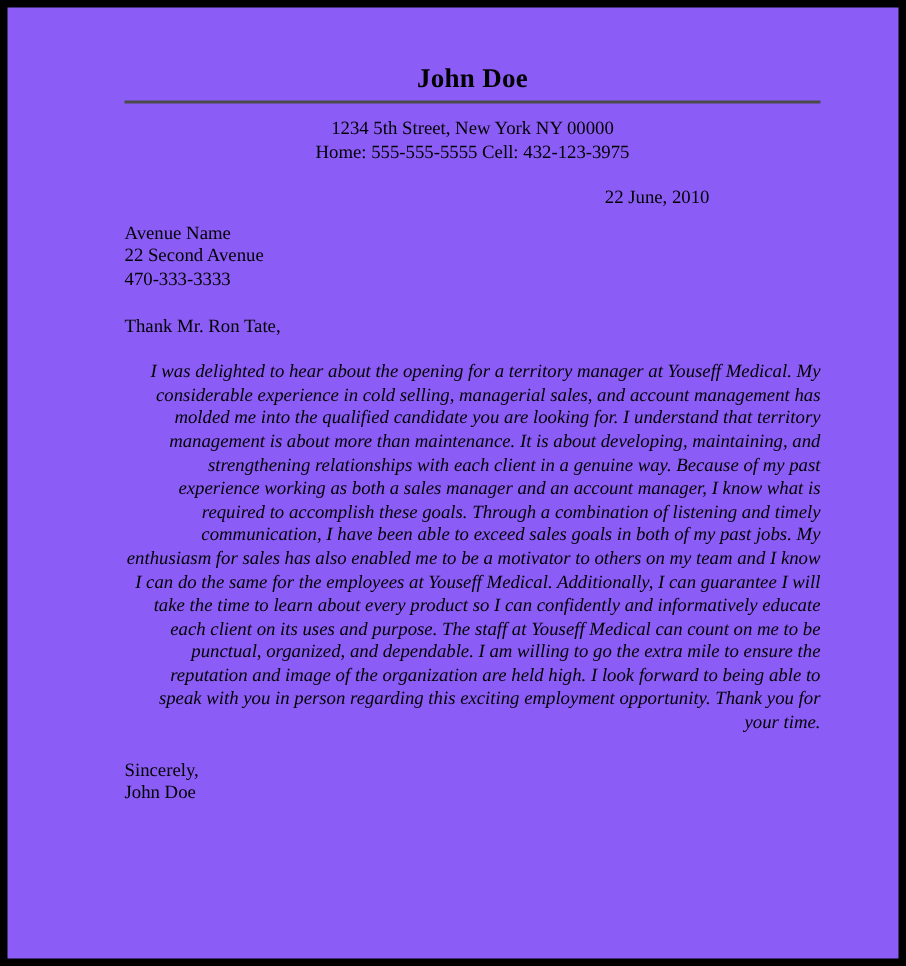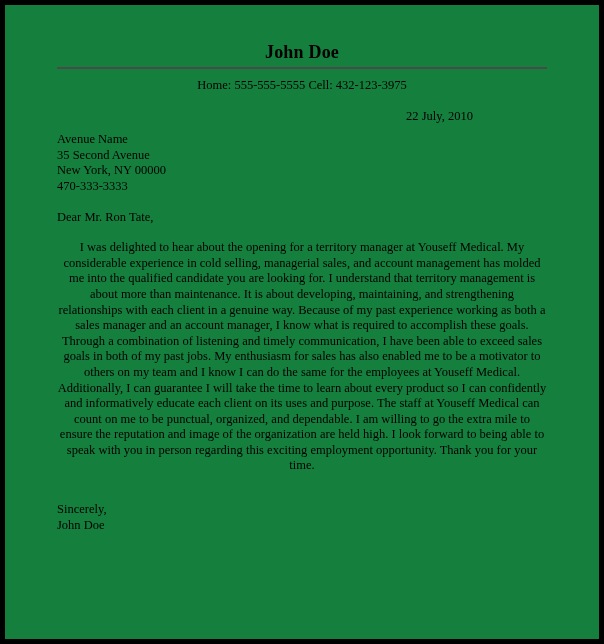--- a/index.html
+++ b/index.html
@@ -12,26 +12,26 @@
     position: relative;
     background: #000000;
     overflow: hidden;
   }
   .page {
     position: absolute;
     top: 5px;
     left: 5px;
     right: 5px;
     bottom: 5px;
-    background: #15803d;
+    background: #8b5cf6;
     font-family: "Liberation Serif", "DejaVu Serif", serif;
     font-size: 12.5px;
     line-height: 15.6px;
     color: #000000;
-    padding: 37px 52px 0 52px;
+    padding: 37px 52px 0 78px;
     box-sizing: border-box;
   }
   .doc-title {
     margin: 0;
     text-align: center;
     font-size: 18px;
     line-height: 20px;
     font-weight: bold;
     letter-spacing: 0.2px;
   }
@@ -50,52 +50,53 @@
     margin-bottom: 8px;
   }
   .recipient-block {
     margin-bottom: 15px;
   }
   .salutation {
     margin: 0 0 15px 0;
   }
   .body-paragraph {
     margin: 0 0 15px 0;
-    text-align: center;
+    text-align: right;
+    font-style: italic;
   }
   .closing-block {
-    margin-top: 28px;
+    margin-top: 16px;
   }
   .line {
     display: block;
   }
 </style>
 </head>
 <body>
 
 <div class="page">
 
   <h1 class="doc-title">John Doe</h1>
 
   <hr class="title-rule">
 
   <div class="contact-block">
+    <span class="line">1234 5th Street, New York NY 00000</span>
     <span class="line">Home: 555-555-5555 Cell: 432-123-3975</span>
   </div>
 
-  <div class="date-line">22 July, 2010</div>
+  <div class="date-line">22 June, 2010</div>
 
   <div class="recipient-block">
     <span class="line">Avenue Name</span>
-    <span class="line">35 Second Avenue</span>
-    <span class="line">New York, NY 00000</span>
+    <span class="line">22 Second Avenue</span>
     <span class="line">470-333-3333</span>
   </div>
 
-  <p class="salutation">Dear Mr. Ron Tate,</p>
+  <p class="salutation">Thank Mr. Ron Tate,</p>
 
   <p class="body-paragraph">I was delighted to hear about the opening for a territory manager at Youseff Medical. My considerable experience in cold selling, managerial sales, and account management has molded me into the qualified candidate you are looking for. I understand that territory management is about more than maintenance. It is about developing, maintaining, and strengthening relationships with each client in a genuine way. Because of my past experience working as both a sales manager and an account manager, I know what is required to accomplish these goals. Through a combination of listening and timely communication, I have been able to exceed sales goals in both of my past jobs. My enthusiasm for sales has also enabled me to be a motivator to others on my team and I know I can do the same for the employees at Youseff Medical. Additionally, I can guarantee I will take the time to learn about every product so I can confidently and informatively educate each client on its uses and purpose. The staff at Youseff Medical can count on me to be punctual, organized, and dependable. I am willing to go the extra mile to ensure the reputation and image of the organization are held high. I look forward to being able to speak with you in person regarding this exciting employment opportunity. Thank you for your time.</p>
 
   <div class="closing-block">
     <span class="line">Sincerely,</span>
     <span class="line">John Doe</span>
   </div>
 
 </div>
 

